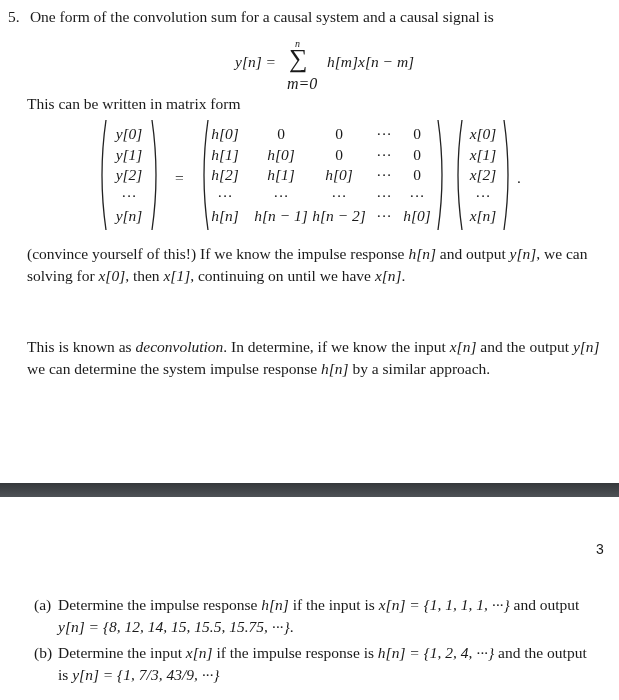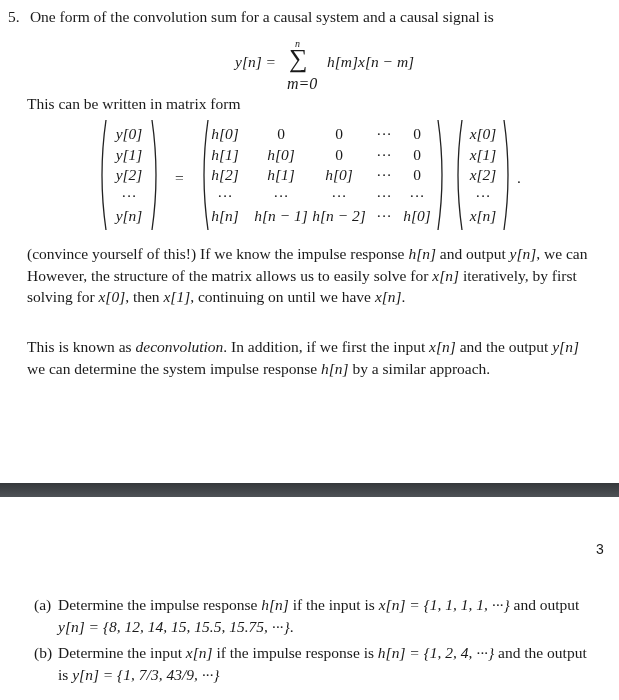--- a/index.html
+++ b/index.html
@@ -156,30 +156,27 @@
       </svg>
   </div>
   <span class="dot" style="left:420px">.</span>
 </div>
 
 <div id="para1" class="abs">
   <div class="line">
     <span>(convince yourself of this!) If we know the impulse response </span><span class="m">h[n]</span><span> and output </span><span class="m">y[n]</span><span>, we can</span>
   </div>
   <div class="line">
-    <span>However, the structure of the matrix allows us to easily solve for </span><span class="m">x[n]</span><span> iteratively, by first</span>
-  </div>
-  <div class="line">
     <span>solving for </span><span class="m">x[0]</span><span>, then </span><span class="m">x[1]</span><span>, continuing on until we have </span><span class="m">x[n]</span><span>.</span>
   </div>
 </div>
 
 <div id="para2" class="abs">
   <div class="line">
-    <span>This is known as </span><span class="m">deconvolution</span><span>. In addition, if we first the input </span><span class="m">x[n]</span><span> and the output </span><span class="m">y[n]</span>
+    <span>This is known as </span><span class="m">deconvolution</span><span>. In determine, if we know the input </span><span class="m">x[n]</span><span> and the output </span><span class="m">y[n]</span>
   </div>
   <div class="line">
     <span>we can determine the system impulse response </span><span class="m">h[n]</span><span> by a similar approach.</span>
   </div>
 </div>
 
 <div id="divider" class="abs"></div>
 
 <div id="page-number" class="abs">3</div>
 

